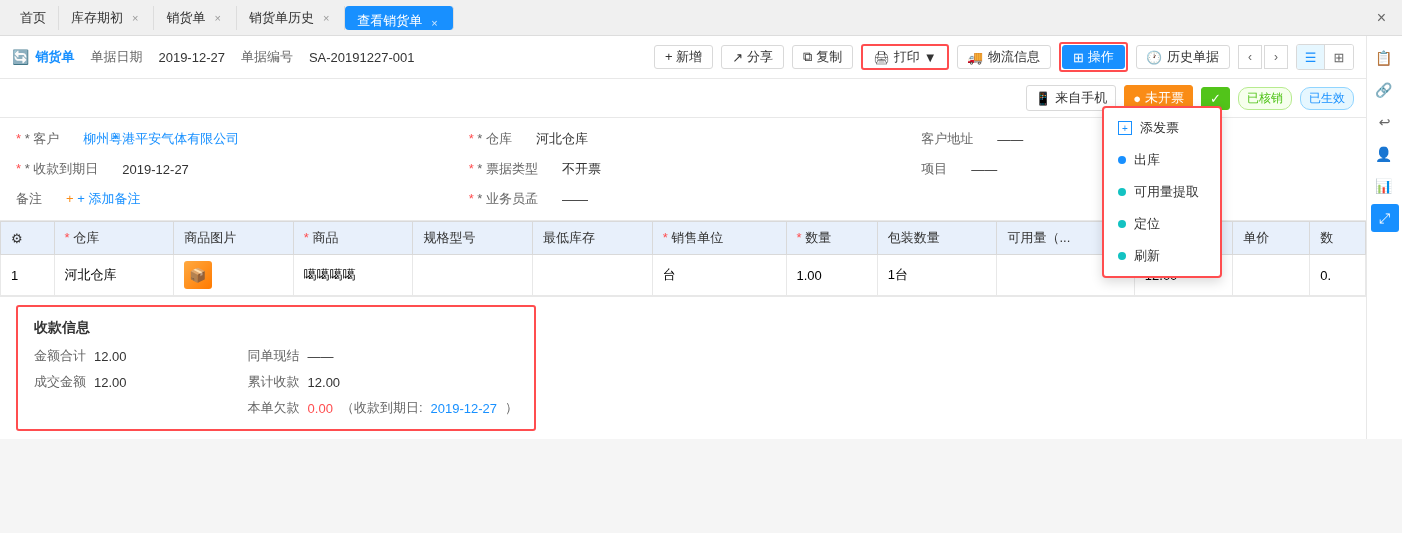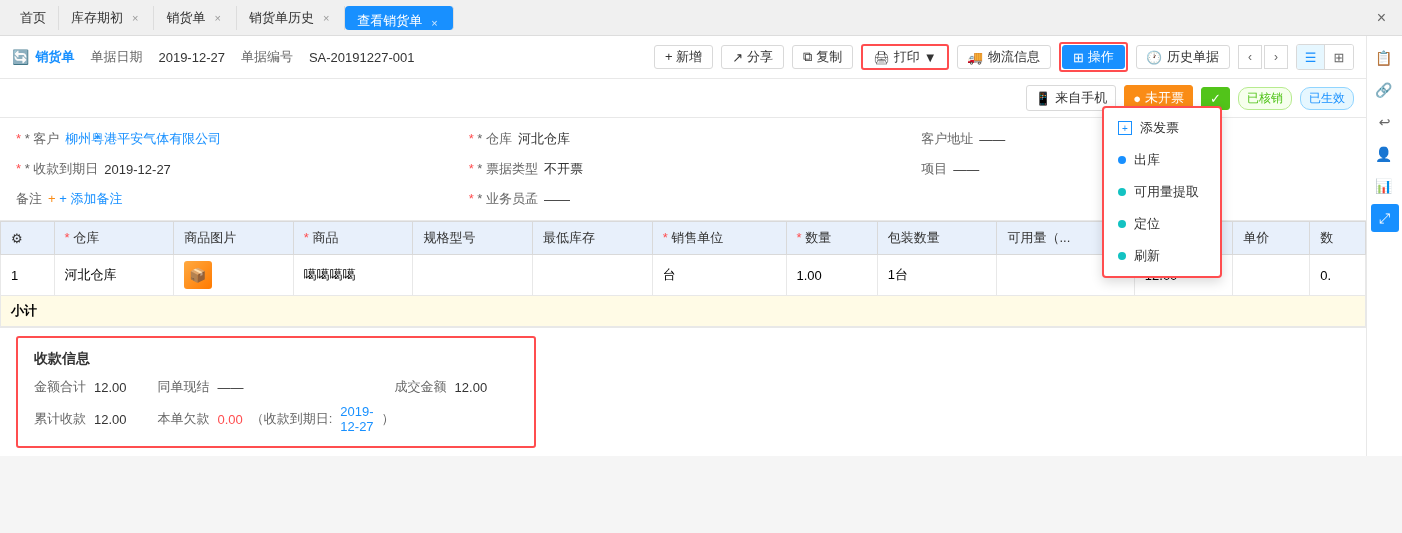--- a/index.html
+++ b/index.html
@@ -170,21 +170,21 @@
     .form-area {
       padding: 12px 16px;
       display: grid;
       grid-template-columns: 1fr 1fr 1fr;
       gap: 12px 24px;
       border-bottom: 1px solid #e8e8e8;
     }
     .field-row {
       display: flex;
       align-items: center;
-      gap: 6px;
+      gap: 24px;
     }
     .field-label {
       color: #666;
       white-space: nowrap;
       font-size: 13px;
     }
     .field-label.required::before {
       content: '* ';
       color: #ff4d4f;
     }
@@ -245,21 +245,21 @@
       border-radius: 3px;
     }
     .payment-title {
       font-weight: bold;
       font-size: 14px;
       margin-bottom: 10px;
       color: #333;
     }
     .payment-grid {
       display: grid;
-      grid-template-columns: 1fr 1fr 1fr;
+      grid-template-columns: 1fr;
       gap: 8px 0;
     }
     .payment-item {
       display: flex;
       align-items: center;
       gap: 8px;
     }
     .payment-label { color: #666; white-space: nowrap; }
     .payment-value { color: #333; }
     .payment-value.red { color: #ff4d4f; }
@@ -512,23 +512,20 @@
               <td></td>
               <td></td>
               <td>台</td>
               <td>1.00</td>
               <td>1台</td>
               <td></td>
               <td>12.00</td>
               <td></td>
               <td>0.</td>
             </tr>
-            <tr class="subtotal-row">
-              <td colspan="13">小计</td>
-            </tr>
           </tbody>
         </table>
       </div>
 
       <div class="payment-section">
         <div class="payment-title">收款信息</div>
         <div class="payment-grid">
           <div class="payment-item">
             <span class="payment-label">金额合计</span>
             <span class="payment-value">12.00</span>

